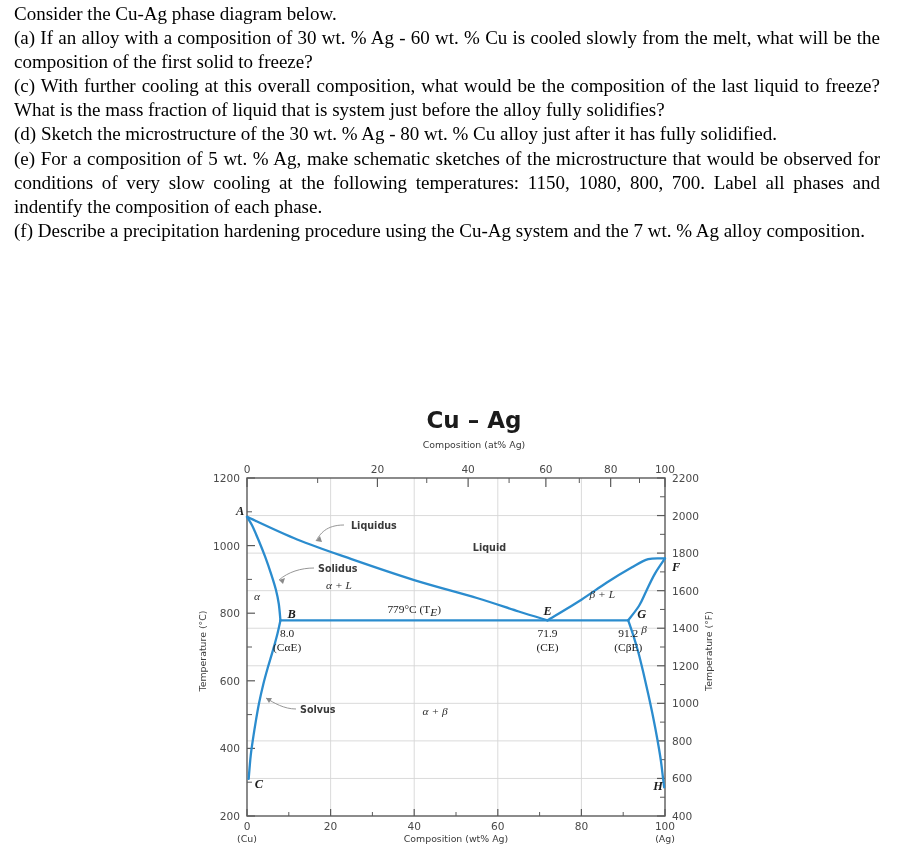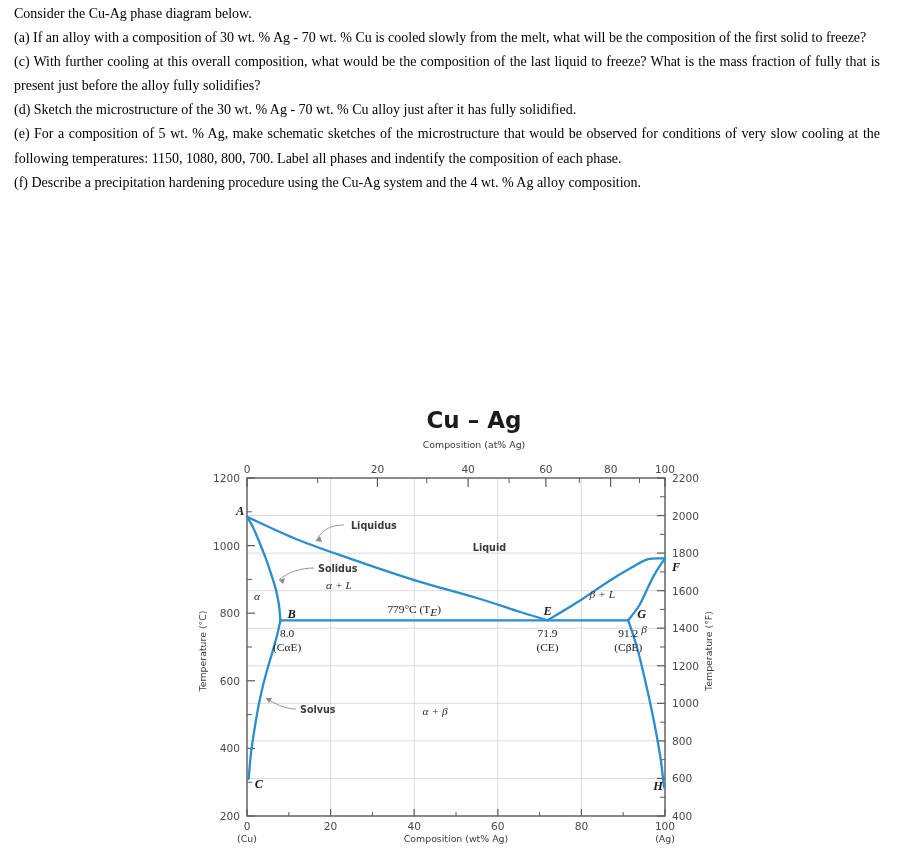--- a/index.html
+++ b/index.html
@@ -16,21 +16,21 @@
     overflow: hidden;
   }
 
   
   #question-block {
     position: absolute;
     left: 14px;
     top: 2px;
     width: 866px;
     font-family: "Liberation Serif", "DejaVu Serif", serif;
-    font-size: 14px;
+    font-size: 19px;
     line-height: 24.1px;
     text-align: justify;
     text-justify: inter-word;
     color: #000;
   }
   #question-block p {
     margin: 0;
     padding: 0;
     text-align: justify;
   }
@@ -95,25 +95,25 @@
     font-family: "Liberation Serif", "DejaVu Serif", serif;
     font-size: 11.4px;
     fill: #1b1b1b;
   }
 </style>
 </head>
 <body>
 
 <div id="question-block">
   <p>Consider the Cu-Ag phase diagram below.</p>
-  <p>(a) If an alloy with a composition of 30 wt. % Ag - 70 wt. % Cu is cooled slowly from the melt, what will be the composition of the first solid to freeze?</p>
-  <p>(c) With further cooling at this overall composition, what would be the composition of the last liquid to freeze?  What is the mass fraction of fully that is present just before the alloy fully solidifies?</p>
-  <p>(d) Sketch the microstructure of the 30 wt. % Ag - 70 wt. % Cu alloy just after it has fully solidified.</p>
+  <p>(a) If an alloy with a composition of 30 wt. % Ag - 60 wt. % Cu is cooled slowly from the melt, what will be the composition of the first solid to freeze?</p>
+  <p>(c) With further cooling at this overall composition, what would be the composition of the last liquid to freeze?  What is the mass fraction of liquid that is system just before the alloy fully solidifies?</p>
+  <p>(d) Sketch the microstructure of the 30 wt. % Ag - 80 wt. % Cu alloy just after it has fully solidified.</p>
   <p>(e) For a composition of 5 wt. % Ag, make schematic sketches of the microstructure that would be observed for conditions of very slow cooling at the following temperatures: 1150, 1080, 800, 700. Label all phases and indentify the composition of each phase.</p>
-  <p>(f) Describe a precipitation hardening procedure using the Cu-Ag system and the 4 wt. % Ag alloy composition.</p>
+  <p>(f) Describe a precipitation hardening procedure using the Cu-Ag system and the 7 wt. % Ag alloy composition.</p>
 </div>
 
 <div id="figure">
   <svg id="figure-svg" width="910" height="455" viewBox="0 0 910 455">
 
     <text class="fg-title" id="t-title" x="448" y="32" text-anchor="middle">Cu – Ag</text>
     <text class="fg-subtitle" id="t-subtitle" x="448" y="52" text-anchor="middle">Composition (at% Ag)</text>
 
     <g id="grid-group">
         <line x1="304.6" y1="82" x2="304.6" y2="420" stroke="#d6d6d6" stroke-width="0.9"></line>

